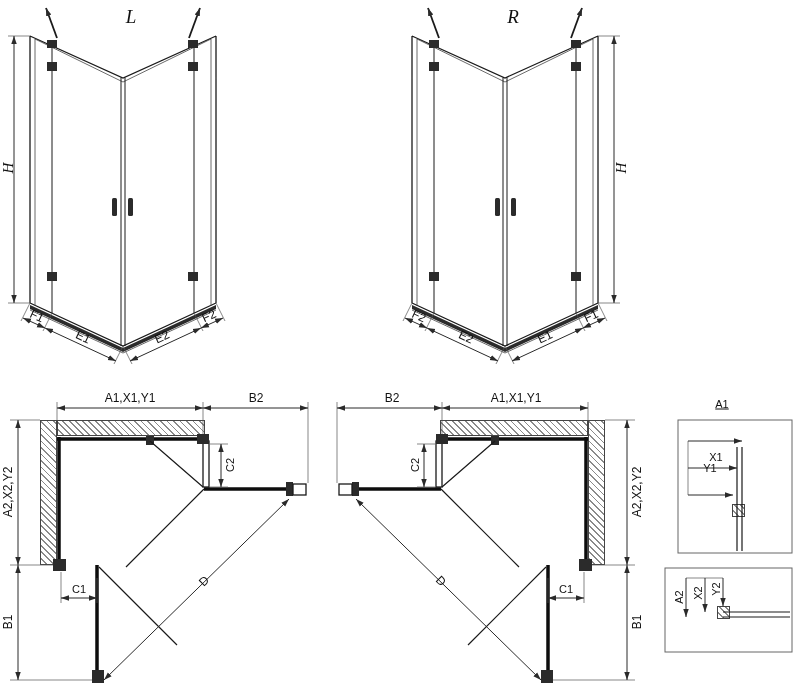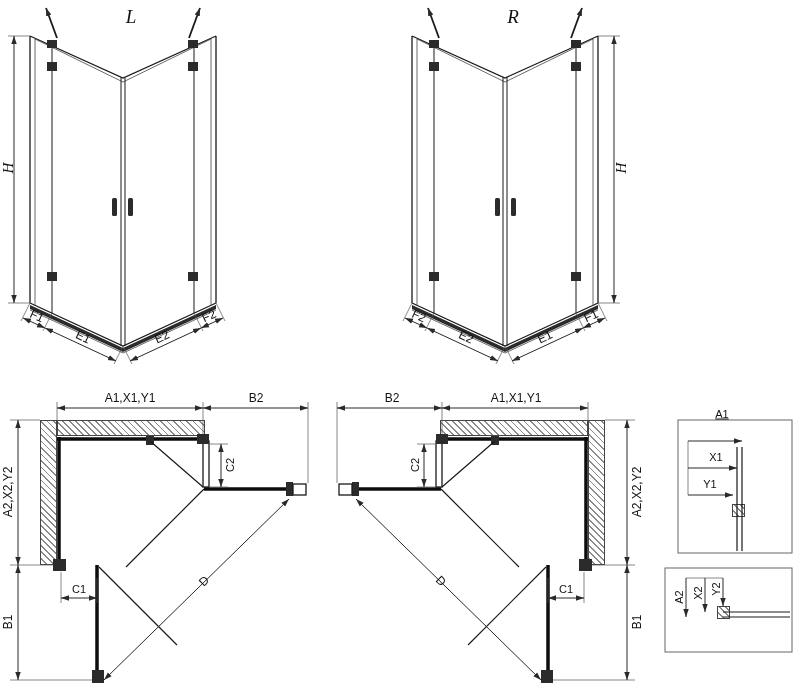--- a/index.html
+++ b/index.html
@@ -235,20 +235,20 @@
   <span class="lbl" style="left:204px;top:581px;transform:translate(-50%,-50%) rotate(-45deg);">D</span>
 
   <span class="lbl" style="left:392px;top:398px;">B2</span>
   <span class="lbl" style="left:516px;top:398px;">A1,X1,Y1</span>
   <span class="lbl" style="left:637px;top:492px;transform:translate(-50%,-50%) rotate(-90deg);">A2,X2,Y2</span>
   <span class="lbl" style="left:637px;top:622px;transform:translate(-50%,-50%) rotate(-90deg);">B1</span>
   <span class="lbl sm" style="left:415px;top:465px;transform:translate(-50%,-50%) rotate(-90deg);">C2</span>
   <span class="lbl sm" style="left:566px;top:589px;">C1</span>
   <span class="lbl" style="left:441px;top:581px;transform:translate(-50%,-50%) rotate(45deg);">D</span>
 
-  <span class="lbl sm" style="left:722px;top:414px;text-decoration:underline;">A1</span>
+  <span class="lbl sm" style="left:722px;top:404px;text-decoration:underline;">A1</span>
   <span class="lbl sm" style="left:716px;top:457px;">X1</span>
-  <span class="lbl sm" style="left:710px;top:484px;">Y1</span>
+  <span class="lbl sm" style="left:710px;top:468px;">Y1</span>
   <span class="lbl sm" style="left:679px;top:597px;transform:translate(-50%,-50%) rotate(-90deg);">A2</span>
   <span class="lbl sm" style="left:698px;top:593px;transform:translate(-50%,-50%) rotate(-90deg);">X2</span>
   <span class="lbl sm" style="left:716px;top:589px;transform:translate(-50%,-50%) rotate(-90deg);">Y2</span>
 
 </div>
 
 </body></html>

